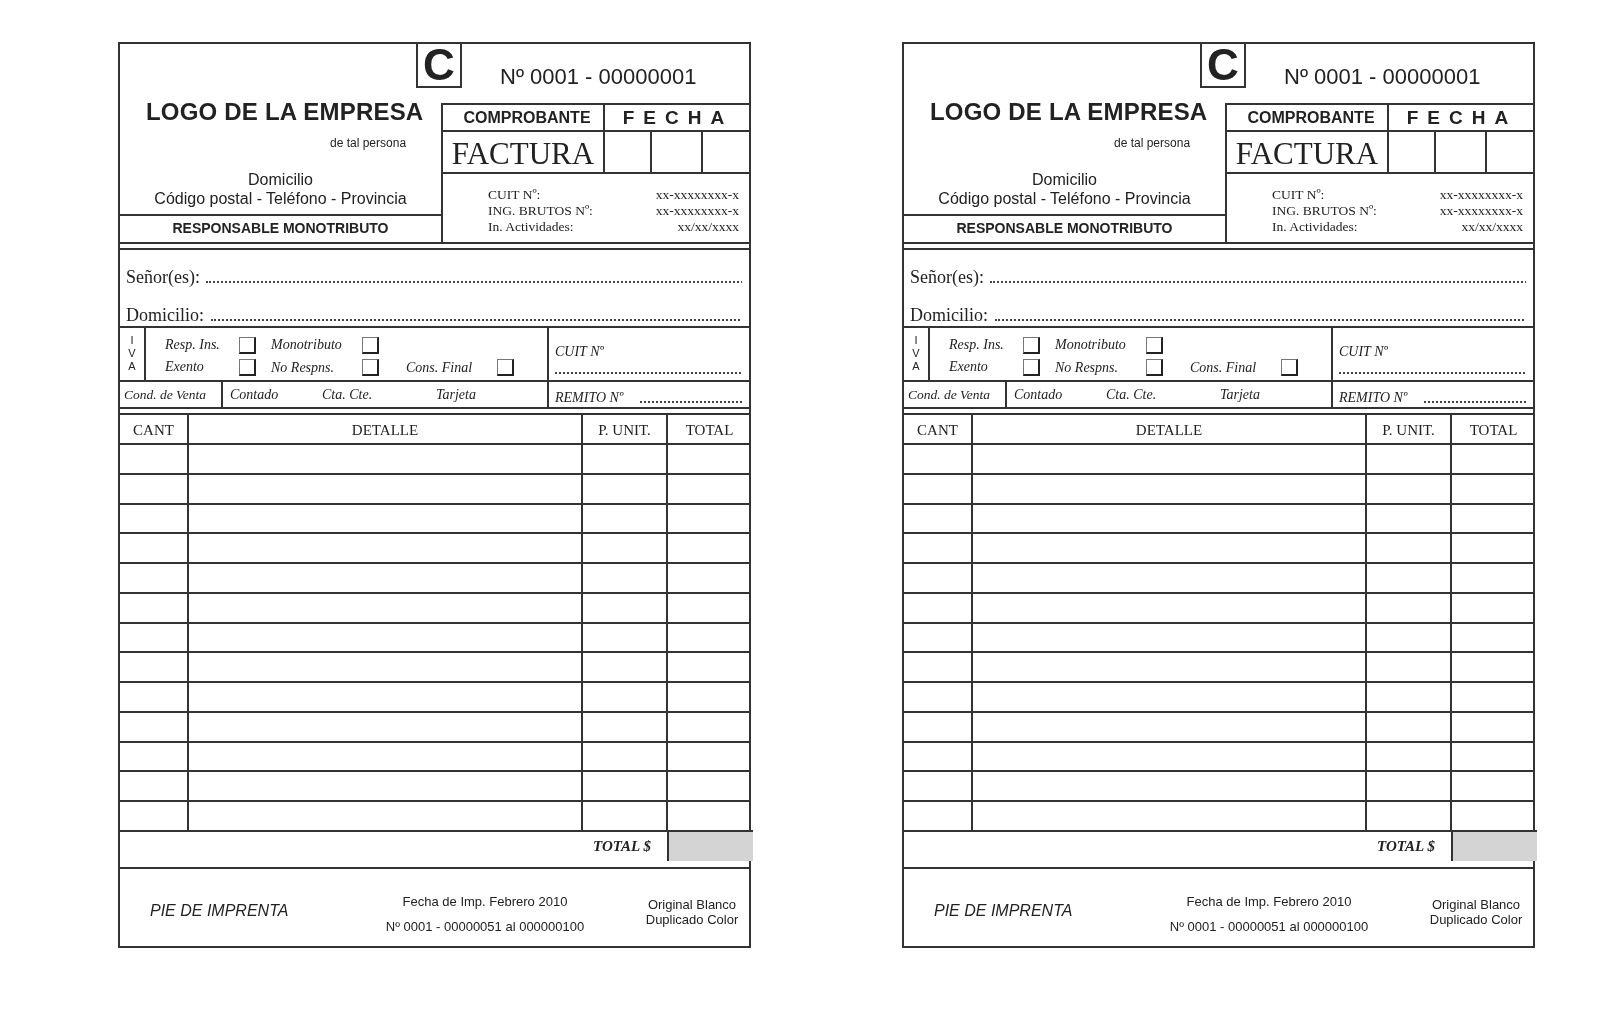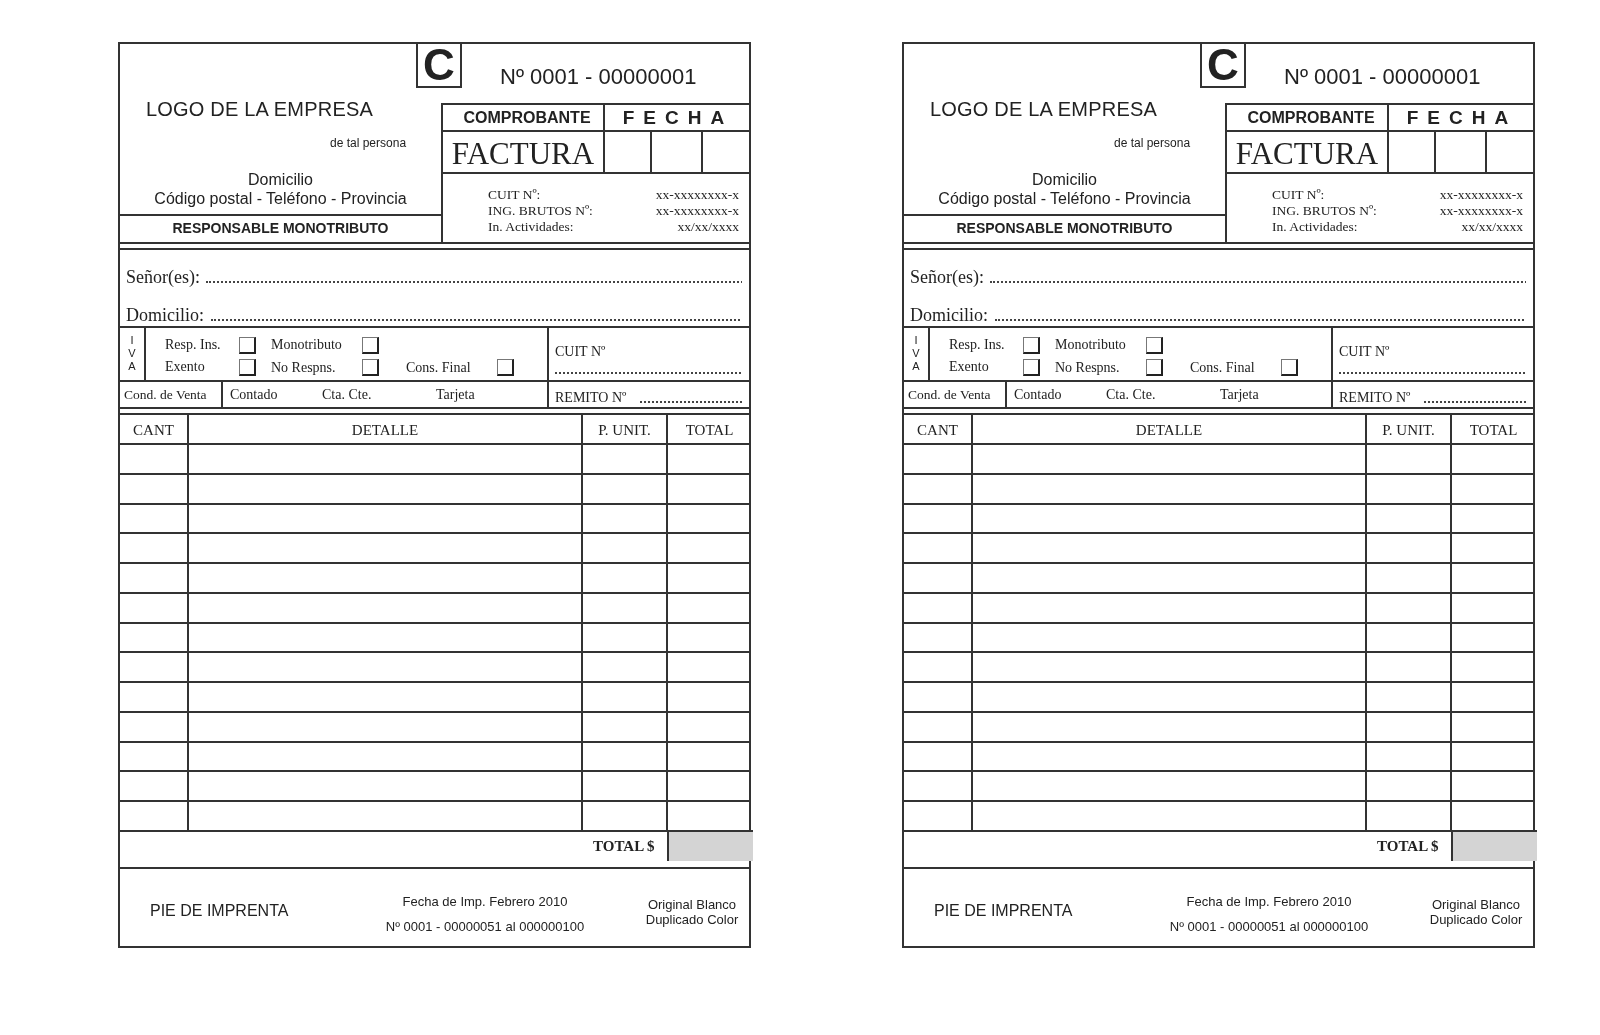--- a/index.html
+++ b/index.html
@@ -1,26 +1,26 @@
 <!DOCTYPE html>
 <html><head>
 <meta charset="utf-8">
 <style>
   html,body{margin:0;padding:0;background:#fff;}
   body{width:1600px;height:1035px;position:relative;overflow:hidden;color:#222;}
   .sans{font-family:"Liberation Sans","DejaVu Sans",sans-serif;}
   .serif{font-family:"Liberation Serif","DejaVu Serif",serif;}
   .form{position:absolute;top:42px;width:633px;height:906px;border:2px solid #333;box-sizing:border-box;}
-  .abs{position:absolute;}
+  .abs{position:absolute;font-style:italic;}
   .hl{position:absolute;height:2px;background:#333;}
   .vl{position:absolute;width:2px;background:#333;}
   .cbox{position:absolute;left:296px;top:-2px;width:46px;height:46px;border:2px solid #333;box-sizing:border-box;background:#fff;
         font-size:44px;font-weight:bold;text-align:center;line-height:42px;}
   .num{position:absolute;left:380px;top:20px;font-size:22px;}
-  .logo{position:absolute;left:26px;top:54px;font-size:20px;font-weight:normal;letter-spacing:0.2px;}
+  .logo{position:absolute;left:26px;top:54px;font-size:24px;font-weight:bold;letter-spacing:0.2px;}
   .sublogo{position:absolute;left:210px;top:92px;font-size:12px;}
   .addr{position:absolute;left:0;width:321px;text-align:center;font-size:16px;}
   .resp{position:absolute;left:0;width:321px;top:176px;text-align:center;font-size:14px;font-weight:bold;}
   .comp{position:absolute;left:323px;top:65px;width:168px;text-align:center;font-size:16px;font-weight:bold;}
   .fecha{position:absolute;left:485px;top:63px;width:146px;text-align:center;font-size:19px;font-weight:bold;letter-spacing:9px;}
   .factura{position:absolute;left:323px;top:92px;width:160px;text-align:center;font-size:31px;}
   .tax{position:absolute;font-size:13.5px;line-height:16px;}
   .field{position:absolute;font-size:18px;white-space:nowrap;overflow:hidden;}
   .small{font-size:14px;}
   .chk{position:absolute;width:14px;height:14px;border:1px solid #777;border-right:2.5px solid #222;border-bottom:2.5px solid #222;background:#fff;}

